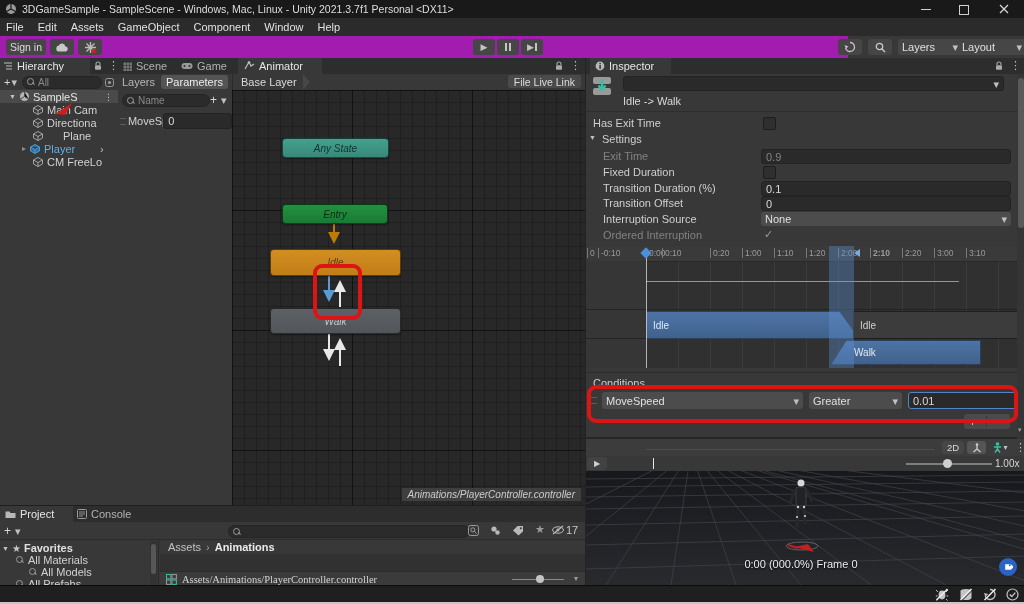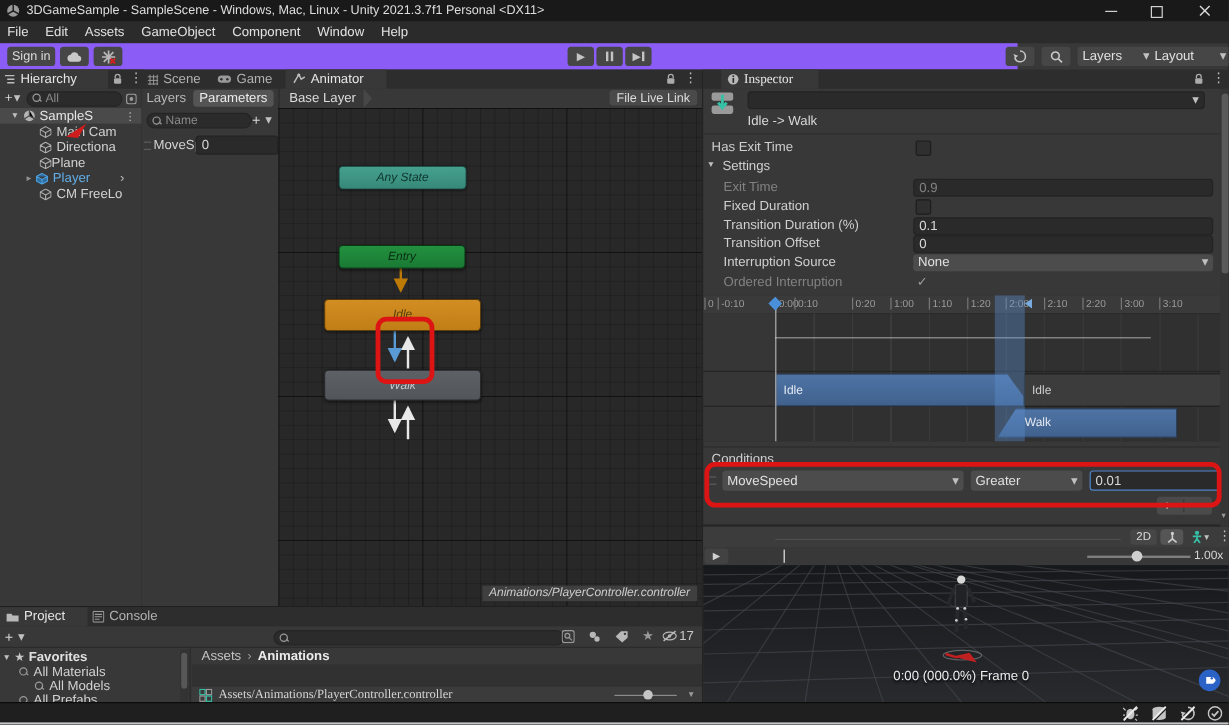--- a/index.html
+++ b/index.html
@@ -64,21 +64,21 @@
   <div class="abs r" style="left:0;top:18px;width:1024px;height:18px;background:#2b2b2b;gap:14px;padding-left:6px;color:#e2e2e2;">
     <span>File</span>
     <span>Edit</span>
     <span>Assets</span>
     <span>GameObject</span>
     <span>Component</span>
     <span>Window</span>
     <span>Help</span>
   </div>
 
-  <div class="abs" style="left:0;top:36px;width:848px;height:22px;background:#8b5cf6;border-bottom:1px solid #252525;">
+  <div class="abs" style="left:0;top:36px;width:848px;height:22px;background:#a21caf;border-bottom:1px solid #252525;">
     <div class="abs btn" style="left:6px;top:3px;width:40px;height:16px;font-size:10.5px;">
         <span>Sign in</span>
       </div>
     <div class="abs btn" style="left:50px;top:3px;width:24px;height:16px;">
       <svg width="14" height="9">
           <path d="M3.5 8.5 a3 3 0 0 1 .4-5.9 a3.4 3.4 0 0 1 6.5.9 a2.5 2.5 0 0 1-.4 5z" fill="#c8c8c8"></path>
         </svg>
     </div>
     <div class="abs btn" style="left:78px;top:3px;width:24px;height:16px;">
       <svg width="13" height="13">
@@ -173,21 +173,21 @@
       <span style="white-space:nowrap;">Main Cam</span>
     </div>
     <div class="abs r" style="left:0;top:58px;width:118px;height:13px;gap:4px;overflow:hidden;">
       <span class="cube" style="margin-left:33px;">
           <svg width="10" height="10">
             <path d="M5 0.5 L9.5 3 V7 L5 9.5 L0.5 7 V3 Z M0.5 3 L5 5.5 L9.5 3 M5 5.5 V9.5" stroke="#b0b0b0" fill="none" stroke-width="0.9"></path>
           </svg>
         </span>
       <span style="white-space:nowrap;">Directiona</span>
     </div>
-    <div class="abs r" style="left:0;top:71px;width:118px;height:13px;gap:0;">
+    <div class="abs r" style="left:0;top:71px;width:118px;height:13px;gap:20px;">
       <span class="cube" style="margin-left:33px;">
           <svg width="10" height="10">
             <path d="M5 0.5 L9.5 3 V7 L5 9.5 L0.5 7 V3 Z M0.5 3 L5 5.5 L9.5 3 M5 5.5 V9.5" stroke="#b0b0b0" fill="none" stroke-width="0.9"></path>
           </svg>
         </span>
       <span>Plane</span>
     </div>
     <div class="abs r" style="left:0;top:84px;width:118px;height:13px;gap:4px;">
       <span style="margin-left:22px;font-size:8px;color:#909090;">▸</span>
       <span class="cube">
@@ -316,21 +316,21 @@
           <span>Walk</span>
         </div>
       <div class="abs" style="right:4px;bottom:4px;background:#3f3f3f;padding:1px 6px;color:#cccccc;font-size:10px;"><span>Animations/PlayerController.controller</span></div>
     </div>
   </div>
 
   <div class="annot" style="left:313px;top:264px;width:41px;height:48px;"></div>
 
   <div class="abs" style="left:585px;top:58px;width:439px;height:527px;background:#383838;border-left:1px solid #232323;">
     <div class="abs hdr" style="left:0;top:0;width:439px;height:16px;">
-      <div class="abs r tab-active" style="left:15px;top:0;width:76px;height:16px;padding-left:5px;gap:4px;font-family:Liberation Serif, serif;">
+      <div class="abs r tab-active" style="left:4px;top:0;width:76px;height:16px;padding-left:5px;gap:4px;">
         <span>
             <svg width="10" height="10">
               <circle cx="5" cy="5" r="4.4" fill="#b8b8b8"></circle>
               <rect x="4.4" y="4" width="1.4" height="4" fill="#2d2d2d"></rect>
               <rect x="4.4" y="1.8" width="1.4" height="1.4" fill="#2d2d2d"></rect>
             </svg>
           </span>
         <span>Inspector</span>
       </div>
       <span class="abs" style="left:408px;top:3px;">
@@ -392,21 +392,21 @@
       <div class="abs" style="left:0;top:0;width:431px;height:15px;background:#3a3a3a;border-bottom:1px solid #282828;">
         <span class="tick" style="left:1px;">0</span>
         <span class="tick" style="left:12px;">-0:10</span>
         <span class="tick" style="left:60px;">0:00</span>
         <span class="tick" style="left:76px;">0:10</span>
         <span class="tick" style="left:124px;">0:20</span>
         <span class="tick" style="left:156px;">1:00</span>
         <span class="tick" style="left:188px;">1:10</span>
         <span class="tick" style="left:220px;">1:20</span>
         <span class="tick" style="left:252px;">2:00</span>
-        <span class="tick" style="left:284px;">2:10</span>
+        <span class="tick" style="left:284px;font-weight:bold;">2:10</span>
         <span class="tick" style="left:316px;">2:20</span>
         <span class="tick" style="left:348px;">3:00</span>
         <span class="tick" style="left:380px;">3:10</span>
       </div>
       <div class="abs" style="left:0;top:15px;width:431px;height:107px;
            background-image:repeating-linear-gradient(90deg,rgba(255,255,255,.05) 0 1px,transparent 1px 32px);background-position:60px 0;">
         <div class="abs" style="left:0;top:0;width:60px;height:107px;background:#363636;border-right:1px solid rgba(0,0,0,.35);"></div>
         <div class="abs" style="left:0;top:48px;width:431px;height:1px;background:#242424;"></div>
         <div class="abs" style="left:0;top:77px;width:431px;height:1px;background:#242424;"></div>
         <div class="abs" style="left:60px;top:20px;width:313px;height:1px;background:rgba(235,235,235,.55);"></div>

